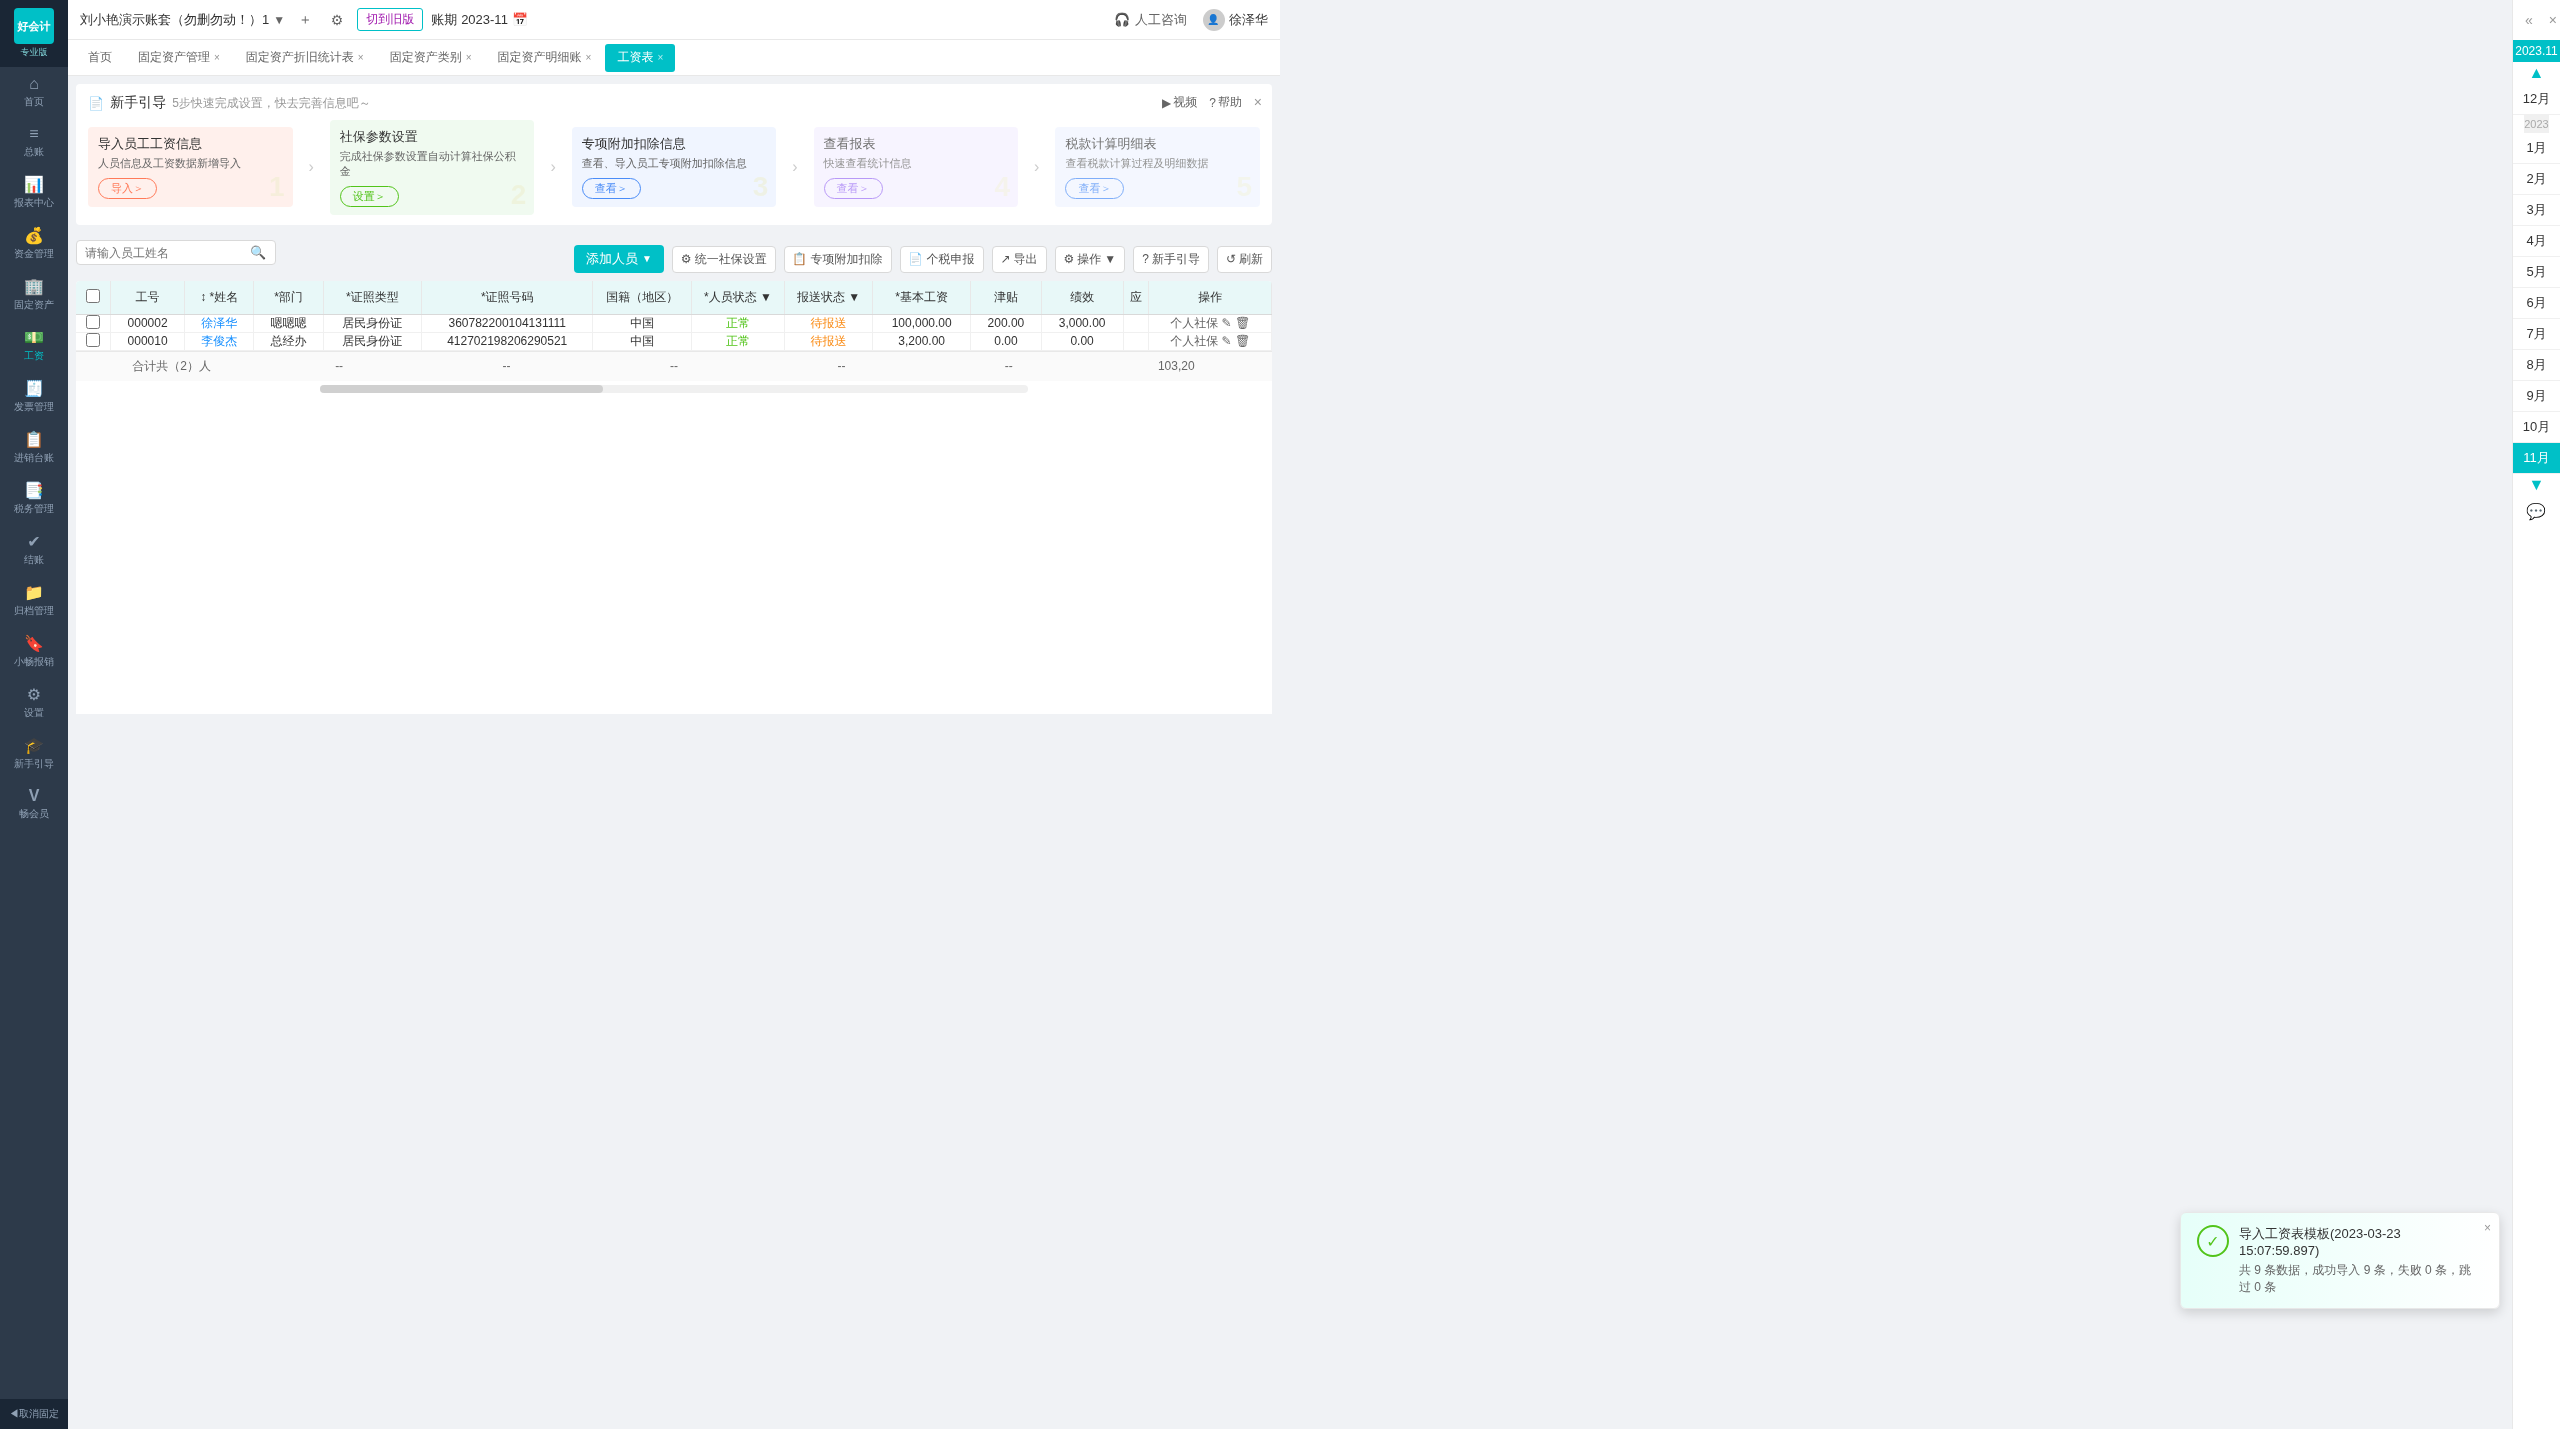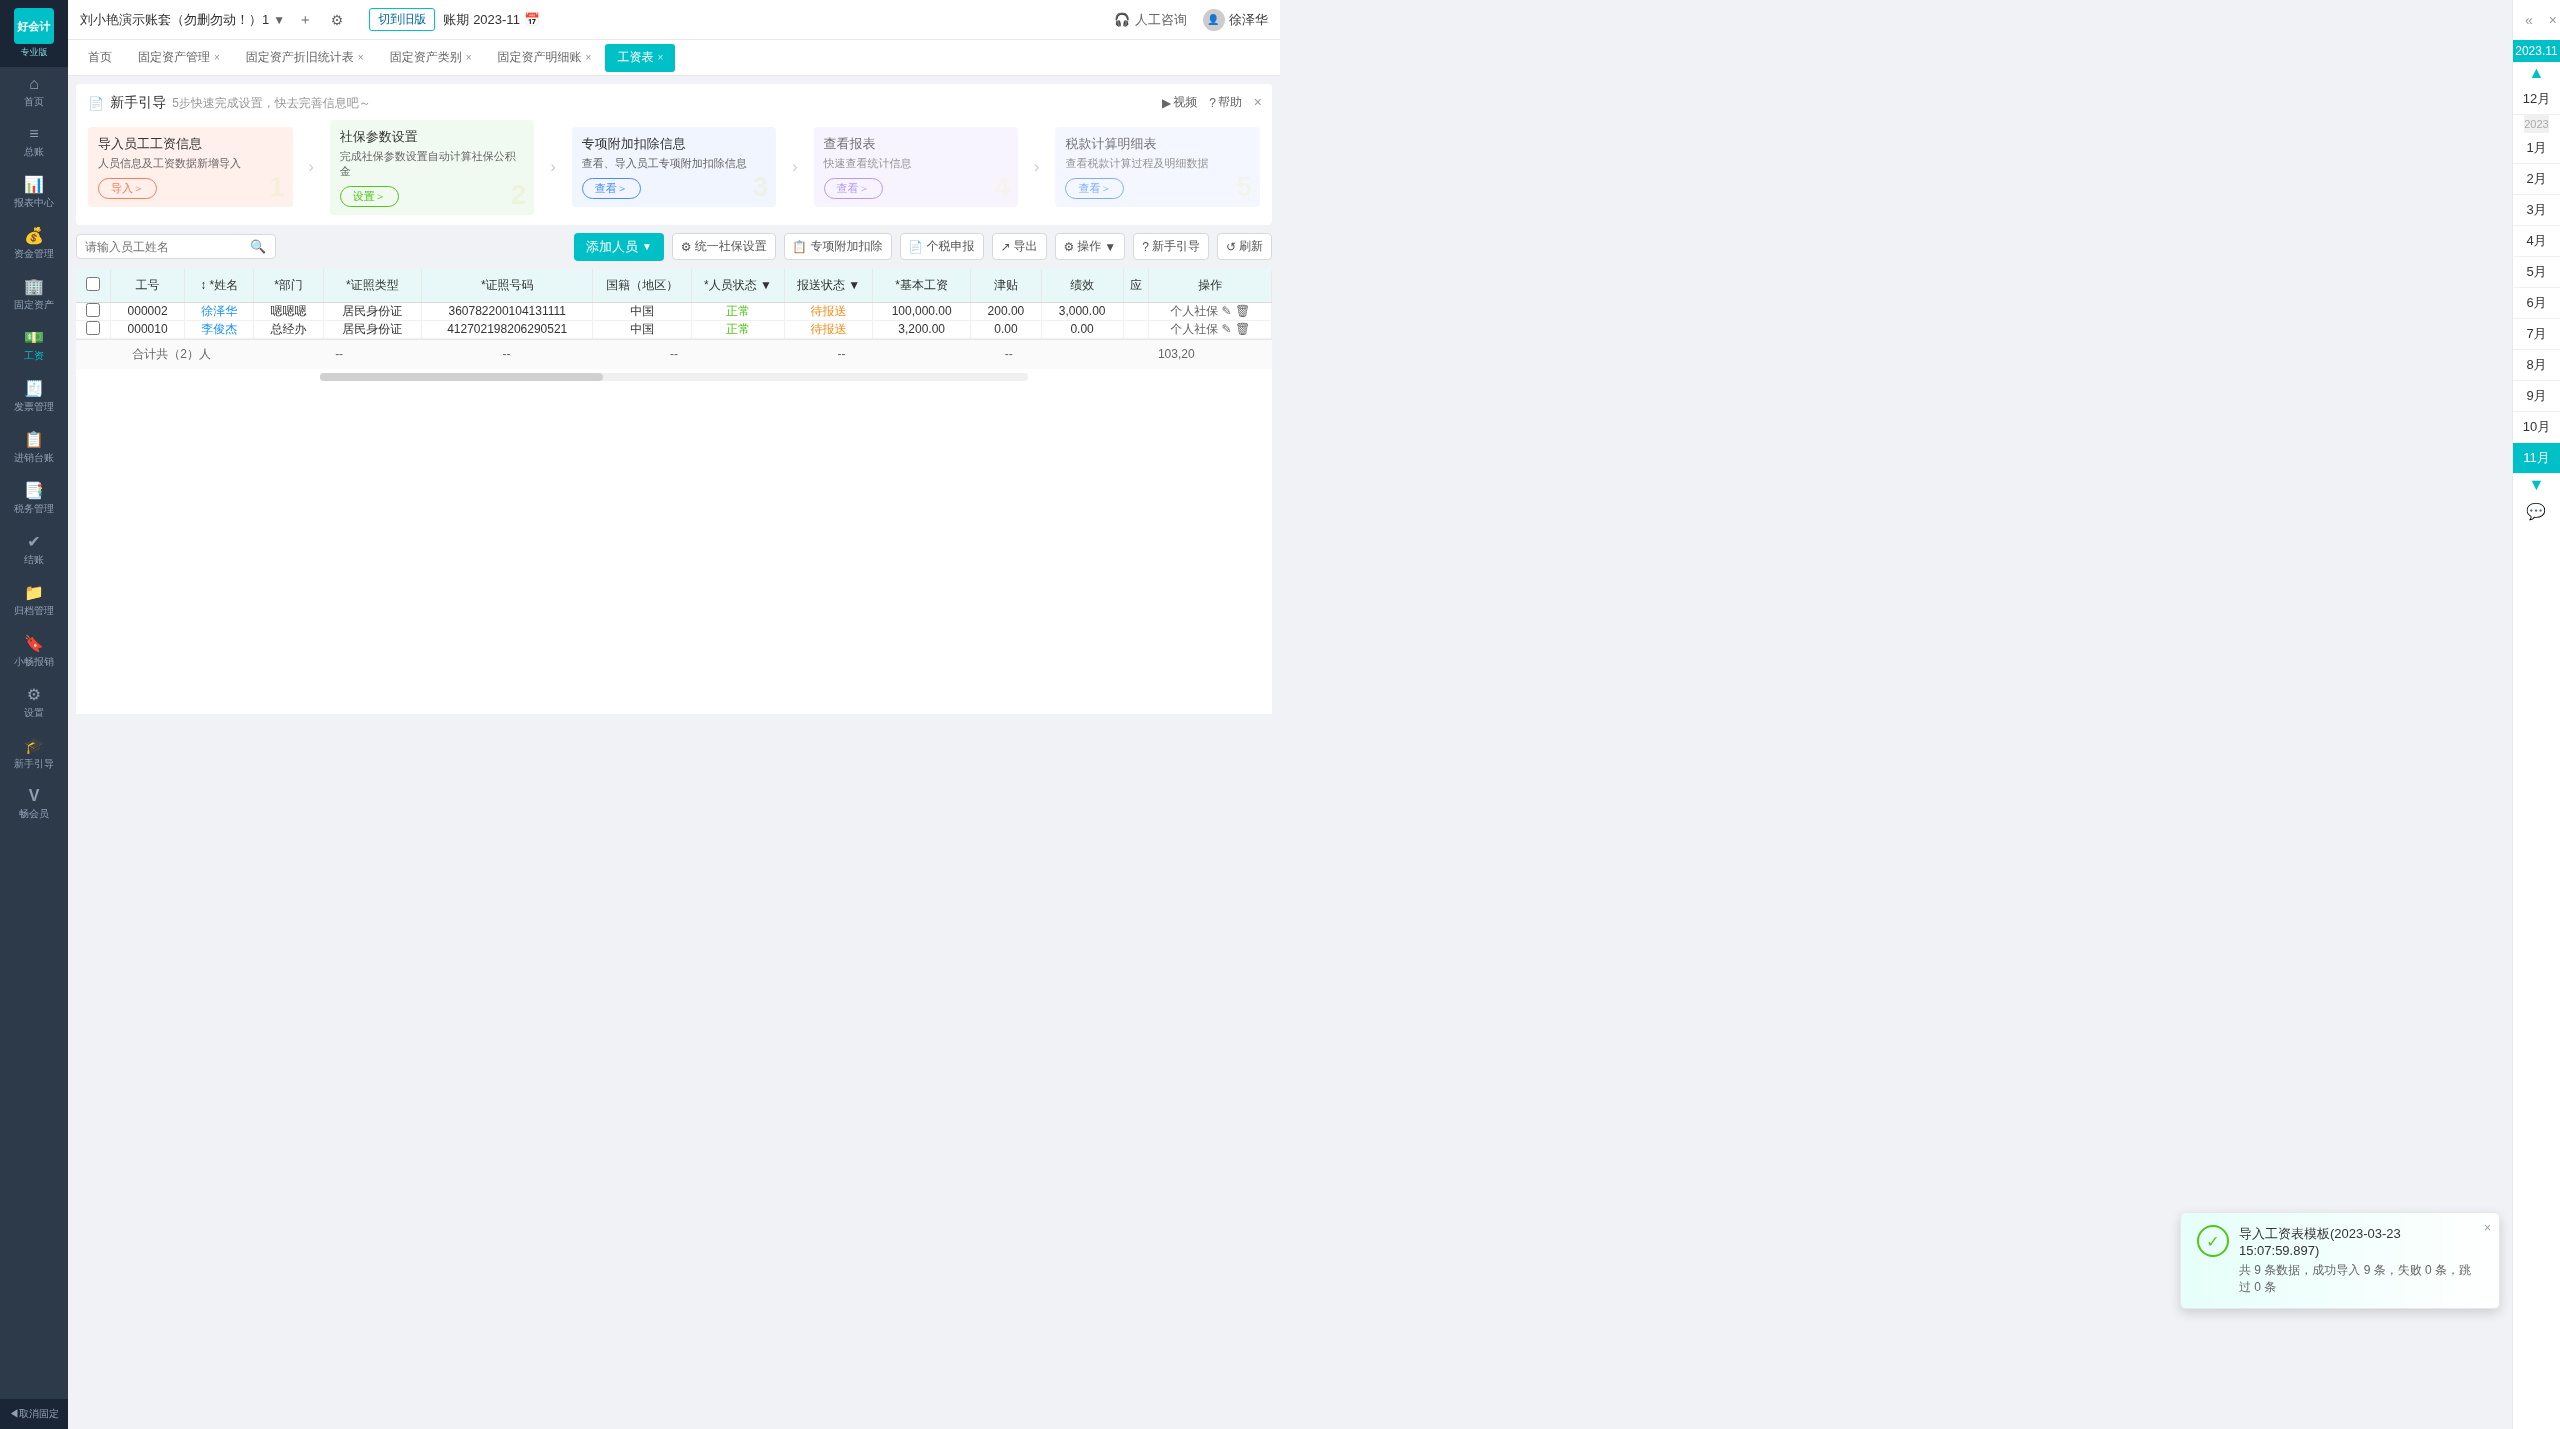--- a/index.html
+++ b/index.html
@@ -29,21 +29,21 @@
     .main { margin-left: 68px; display: flex; flex-direction: column; height: 100vh; }
 
     
     .topbar {
       height: 40px; background: #fff; border-bottom: 1px solid #e8e8e8; display: flex; align-items: center; padding: 0 12px; gap: 8px; flex-shrink: 0;
     }
     .topbar-account { display: flex; align-items: center; gap: 4px; font-size: 13px; color: #333; }
     .topbar-dropdown { color: #666; font-size: 12px; cursor: pointer; }
     .topbar-icon-btn { width: 24px; height: 24px; display: flex; align-items: center; justify-content: center; cursor: pointer; color: #666; font-size: 14px; }
     .topbar-version-btn {
-      background: #fff; border: 1px solid #00c0c7; color: #0369a1; border-radius: 3px; padding: 2px 8px; font-size: 12px; cursor: pointer; margin-left: 12px;
+      background: #fff; border: 1px solid #00c0c7; color: #a21caf; border-radius: 3px; padding: 2px 8px; font-size: 12px; cursor: pointer;
     }
     .topbar-period { display: flex; align-items: center; gap: 4px; font-size: 13px; }
     .topbar-right { margin-left: auto; display: flex; align-items: center; gap: 16px; }
     .topbar-service { display: flex; align-items: center; gap: 4px; color: #666; font-size: 13px; cursor: pointer; }
     .topbar-user { display: flex; align-items: center; gap: 4px; color: #333; font-size: 13px; cursor: pointer; }
     .user-avatar { width: 22px; height: 22px; border-radius: 50%; background: #ccc; display: flex; align-items: center; justify-content: center; font-size: 10px; }
 
     
     .tabs-bar {
       height: 36px; background: #fff; border-bottom: 1px solid #e8e8e8; display: flex; align-items: center; padding: 0 8px; gap: 2px; flex-shrink: 0;
@@ -90,21 +90,21 @@
 
     
     .toolbar {
       display: flex; align-items: center; gap: 19px; margin-bottom: 8px;
     }
     .search-box {
       display: flex; align-items: center; background: #fff; border: 1px solid #d9d9d9; border-radius: 4px; padding: 4px 8px; gap: 4px; width: 200px;
     }
     .search-box input { border: none; outline: none; font-size: 12px; flex: 1; background: transparent; }
     .search-icon { color: #999; font-size: 13px; }
-    .toolbar-right { margin-left: auto; display: flex; align-items: center; gap: 8px; }
+    .toolbar-right { margin-left: auto; display: flex; align-items: flex-end; gap: 8px; margin-top: 12px; }
     .add-btn {
       background: #00c0c7; color: #fff; border: none; border-radius: 4px; padding: 5px 12px; font-size: 13px; cursor: pointer; display: flex; align-items: center; gap: 4px;
     }
     .add-btn-arrow { font-size: 10px; }
     .toolbar-action {
       display: flex; align-items: center; gap: 3px; padding: 4px 8px; border: 1px solid #d9d9d9; border-radius: 4px; background: #fff; cursor: pointer; font-size: 12px; color: #555;
     }
 
     
     .table-container {

